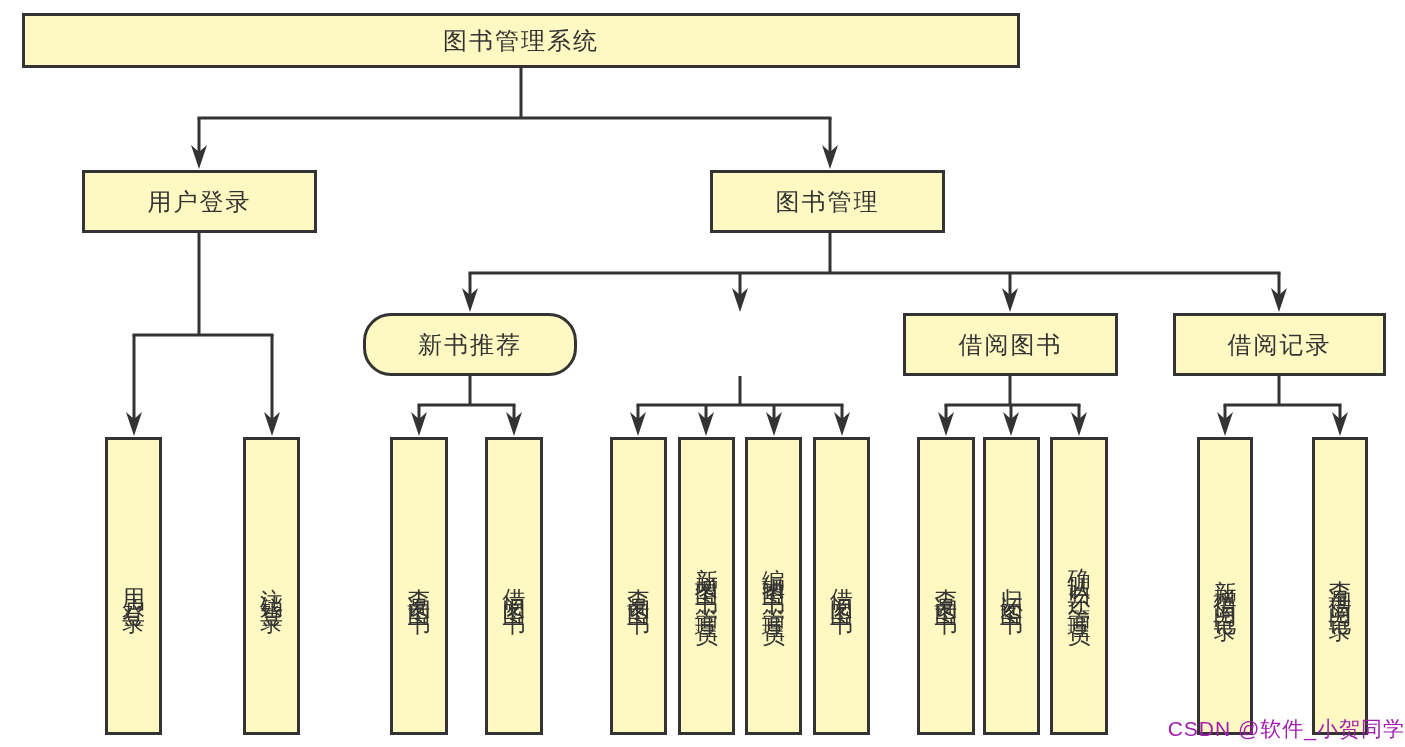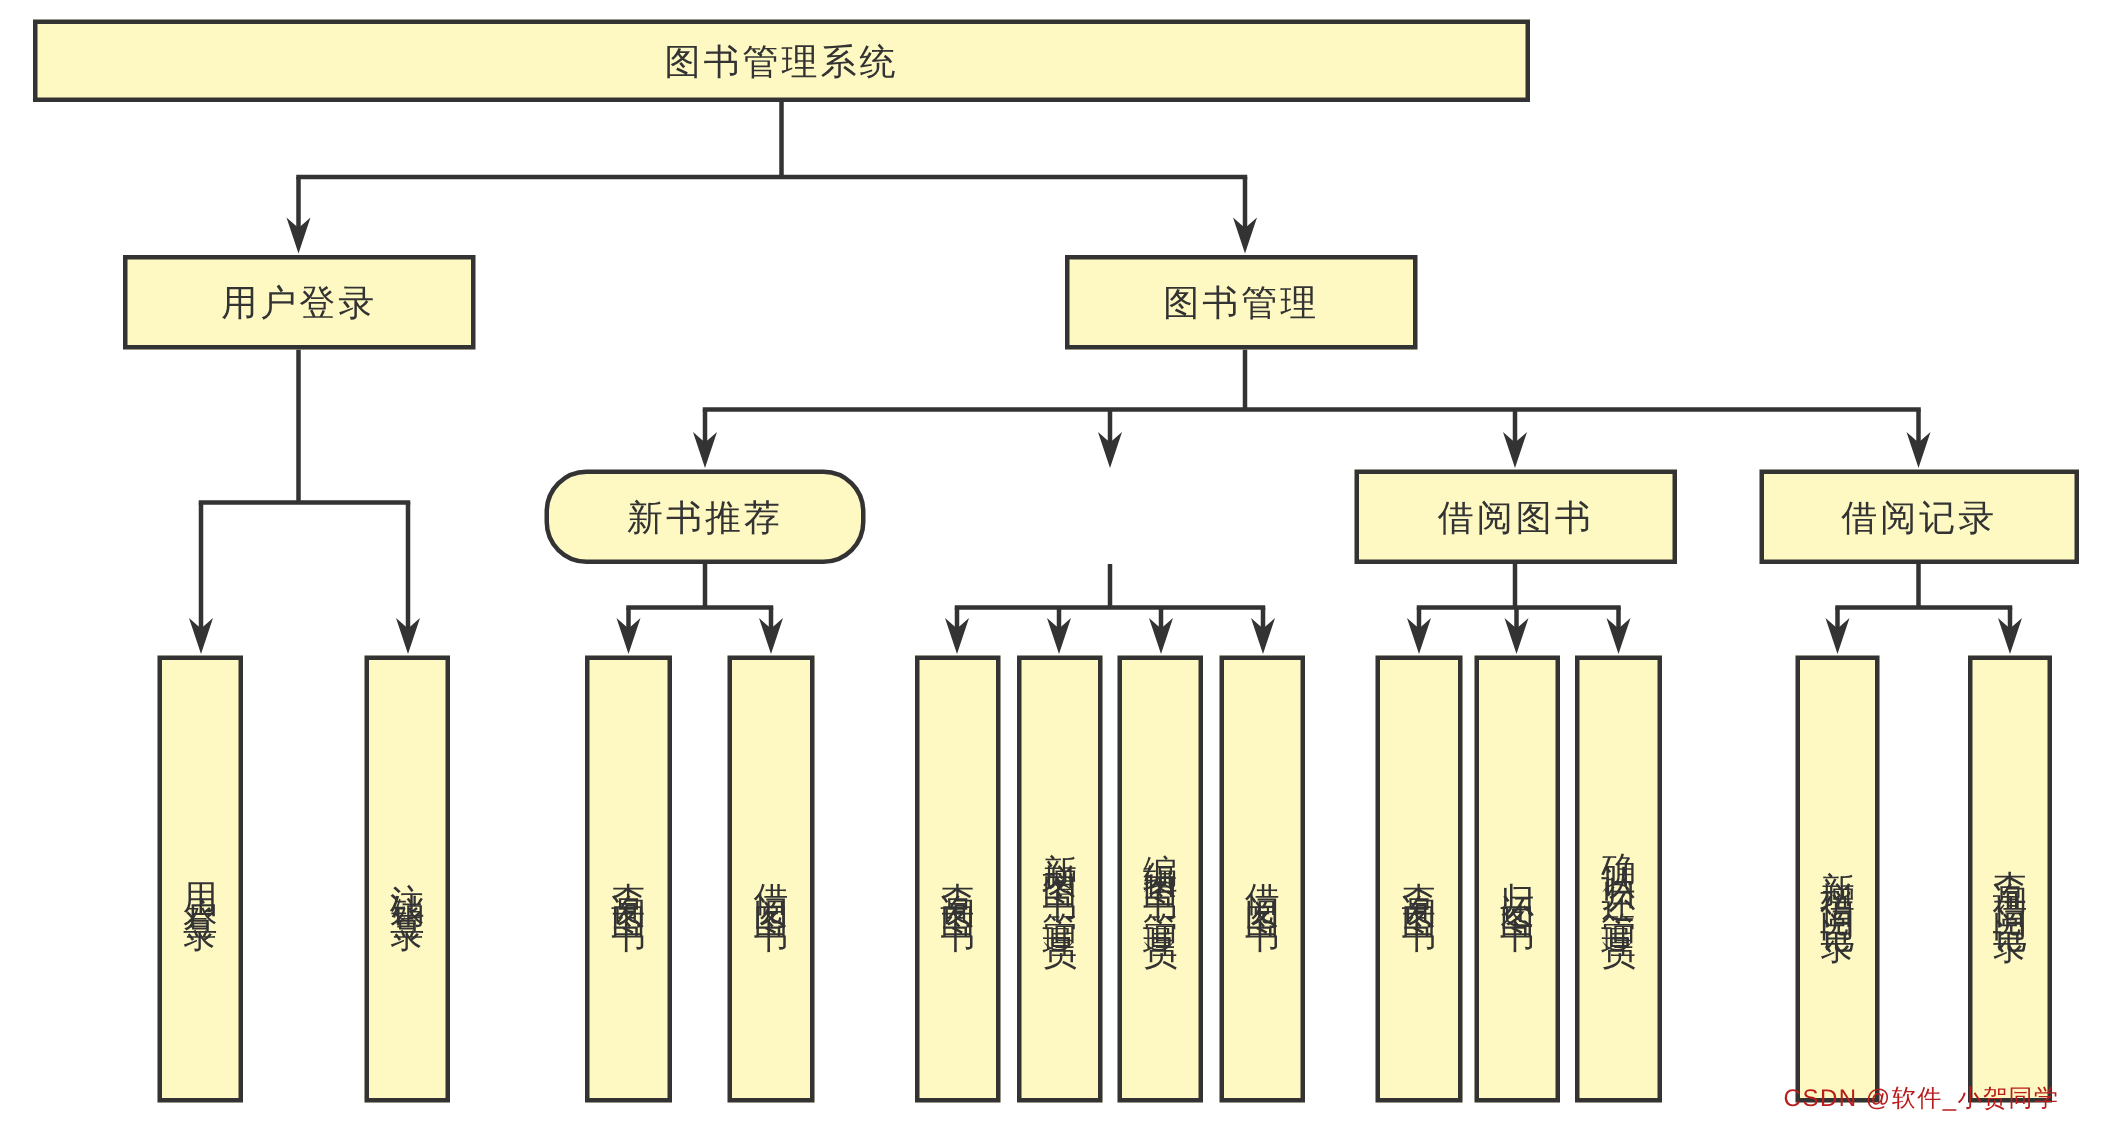--- a/index.html
+++ b/index.html
@@ -35,24 +35,24 @@
   .leaf .vlabel {
     writing-mode: vertical-rl;
     text-orientation: mixed;
     font-size: 23px;
     letter-spacing: 8px;
     line-height: 1;
     white-space: nowrap;
   }
   .watermark {
     position: absolute;
-    right: 32px;
+    right: 0;
     bottom: 4px;
-    font-size: 16px;
-    color: #b91c1c;
+    font-size: 21px;
+    color: #a21caf;
     letter-spacing: 1px;
     z-index: 6;
     white-space: nowrap;
   }
 </style>
 </head>
 <body>
 
 <div class="canvas">
 

